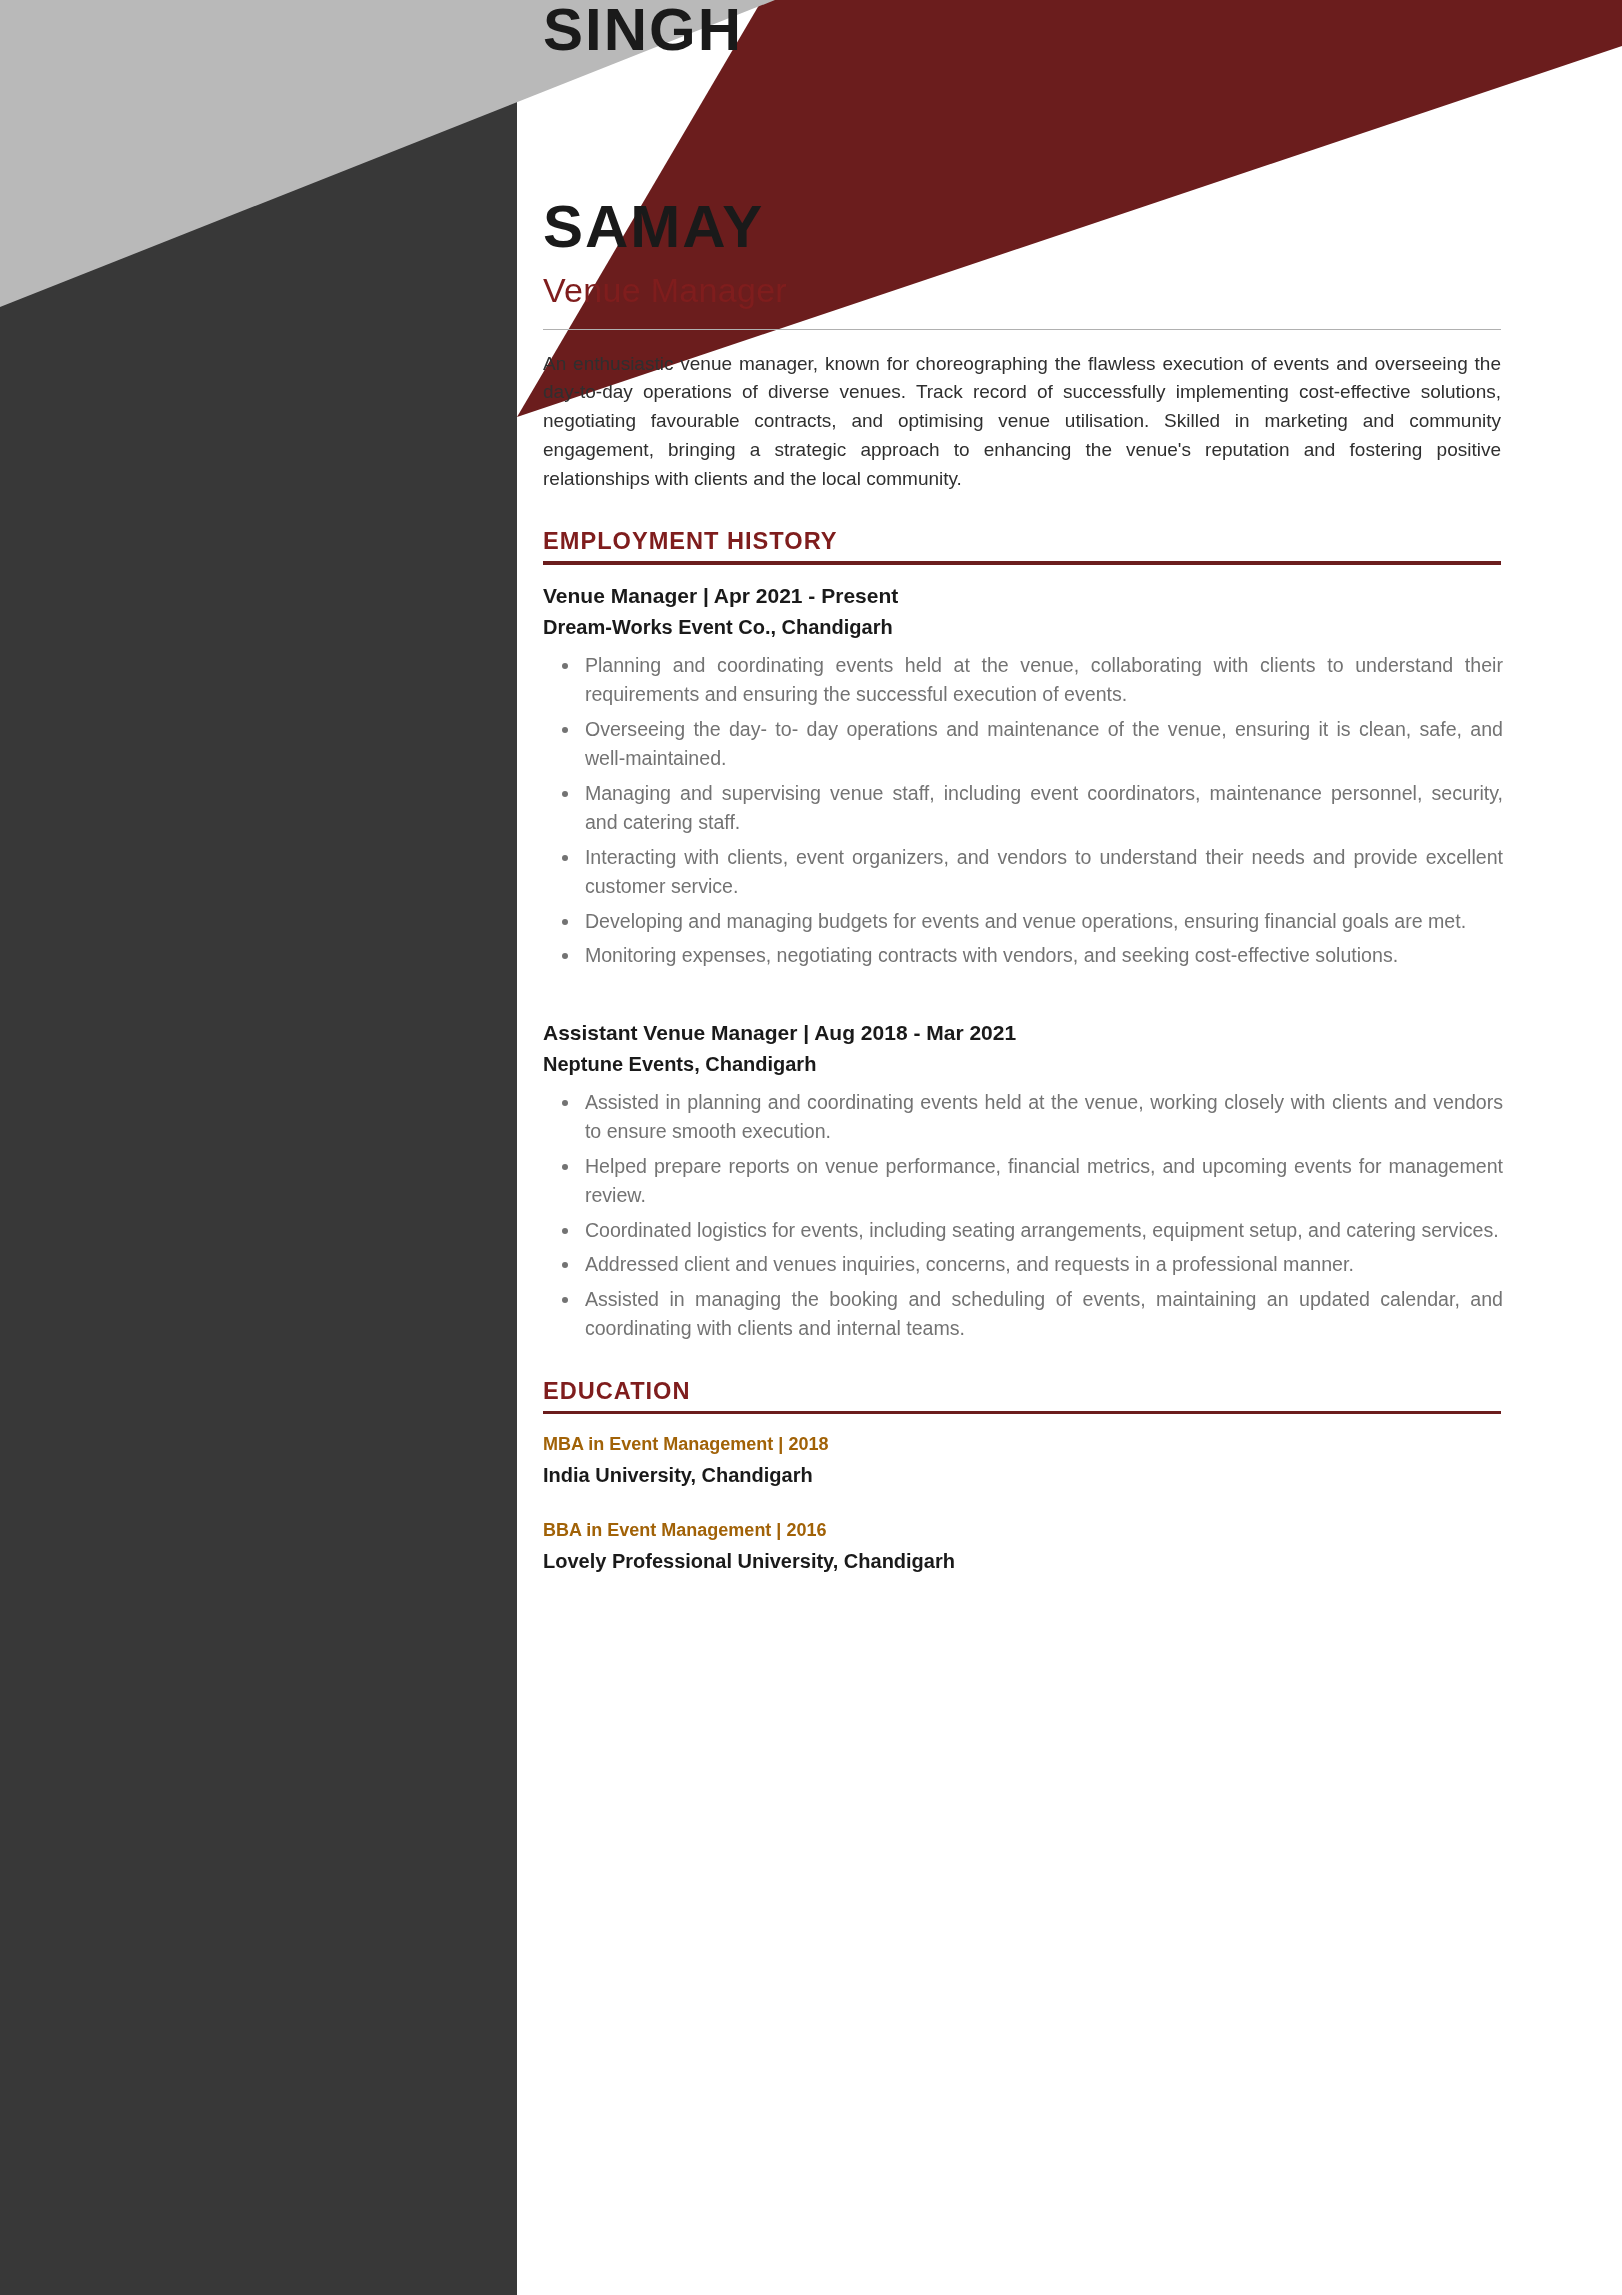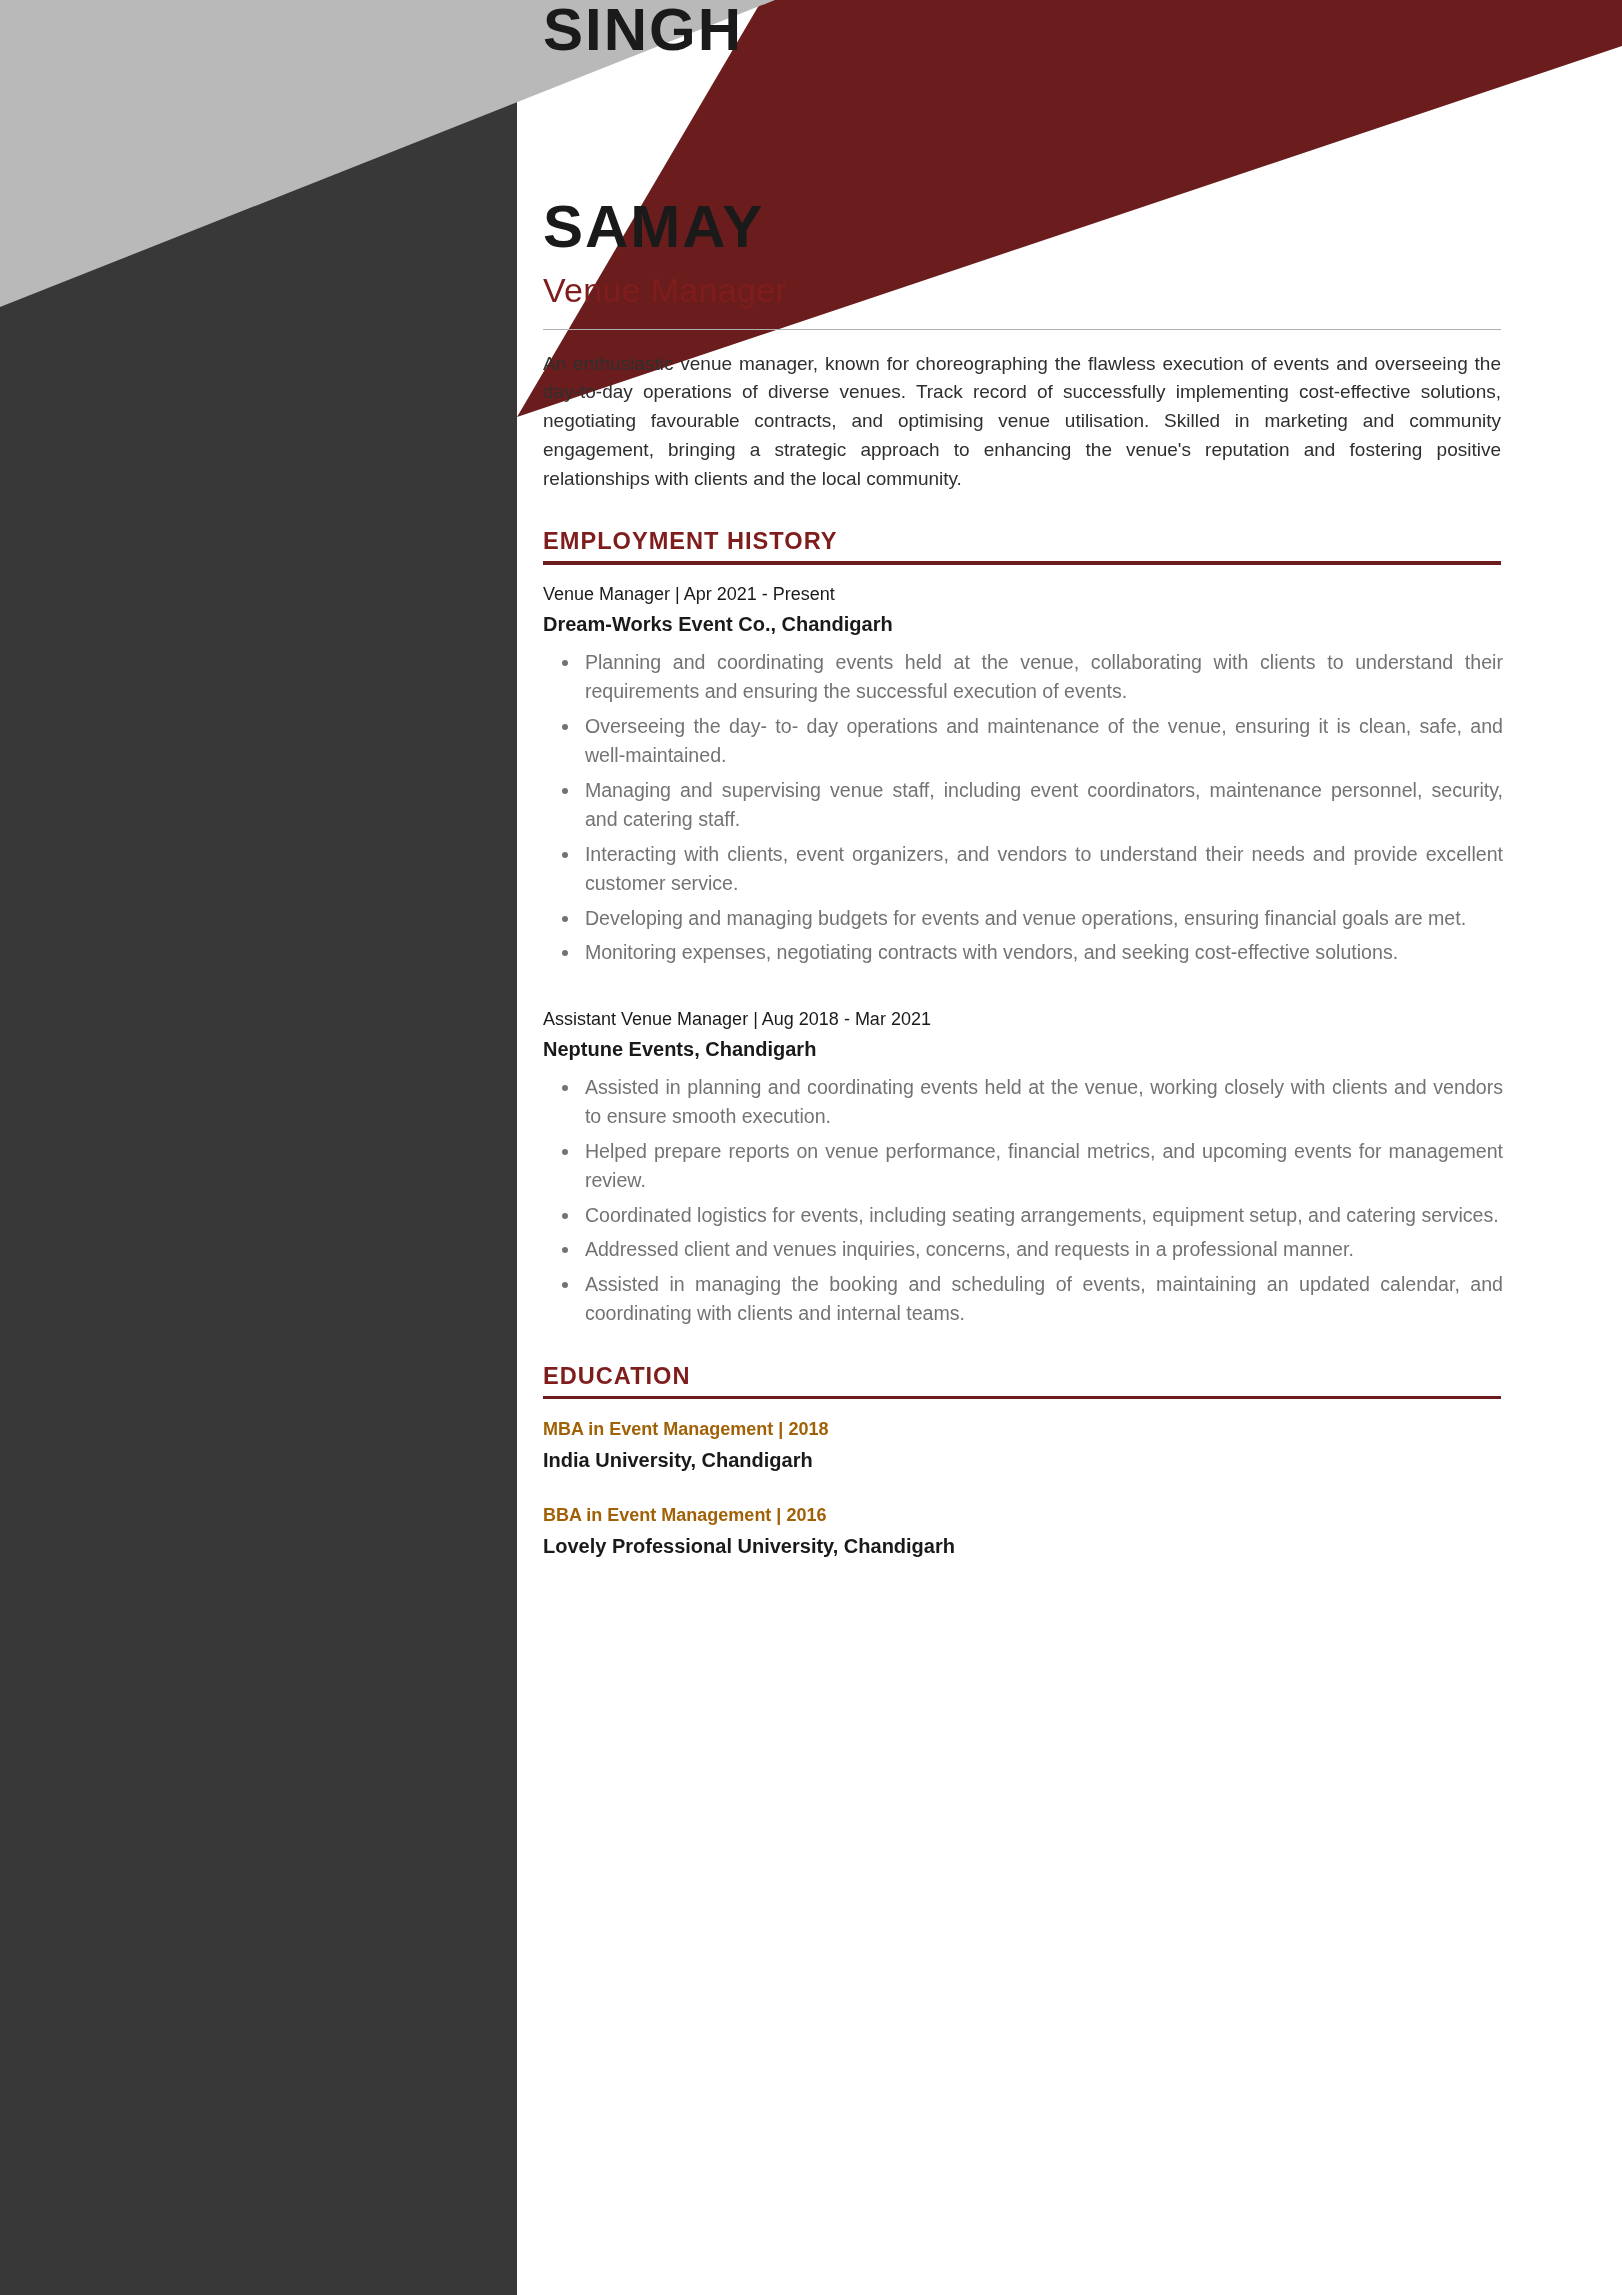--- a/index.html
+++ b/index.html
@@ -141,24 +141,24 @@
   }
   .section-rule {
     width: 958px;
     height: 3.3px;
     background: #6b1d1d;
     margin-top: 6.5px;
     margin-bottom: 19.6px;
   }
 
   .job-title {
-    font-size: 18px;
-    font-weight: normal;
+    font-size: 21px;
+    font-weight: bold;
     color: #1a1a1a;
-    margin-top: 6px;
+    margin-top: 15px;
   }
   .job-company {
     font-size: 20px;
     font-weight: bold;
     color: #1a1a1a;
     margin-top: 7.9px;
     margin-bottom: 11.8px;
   }
   ul.bullets {
     margin: 0 0 0 38px;

